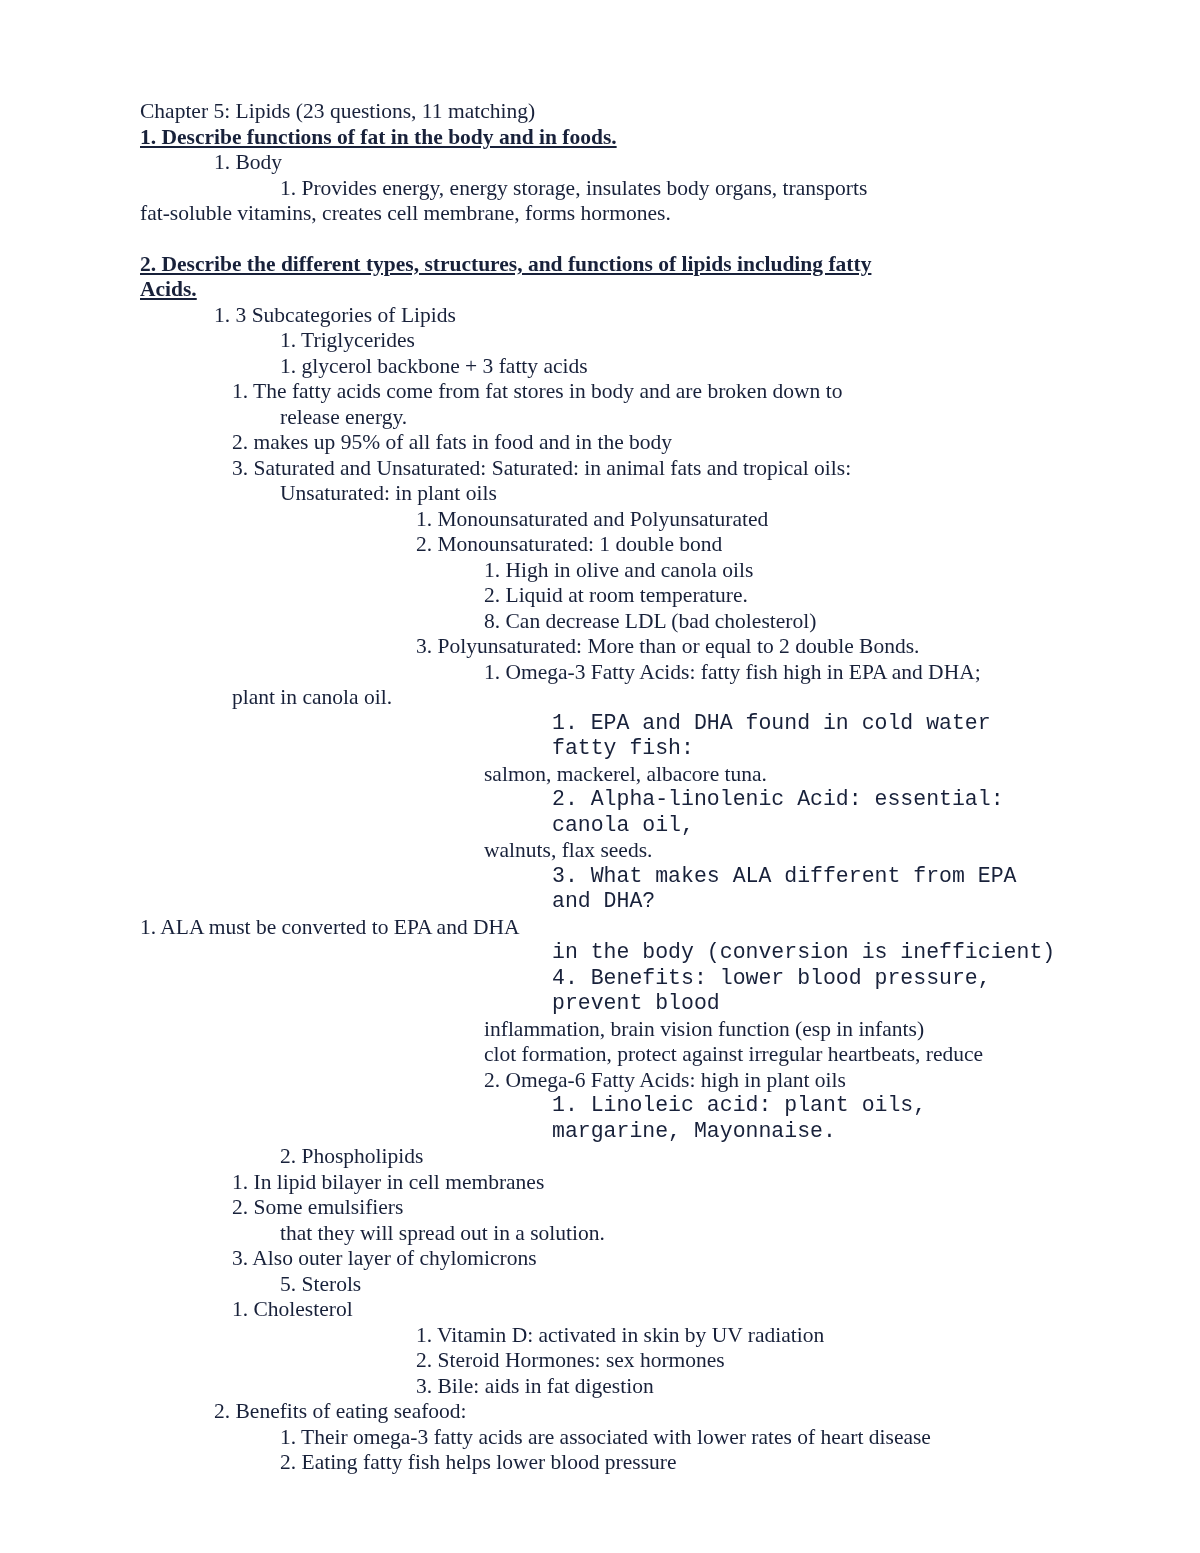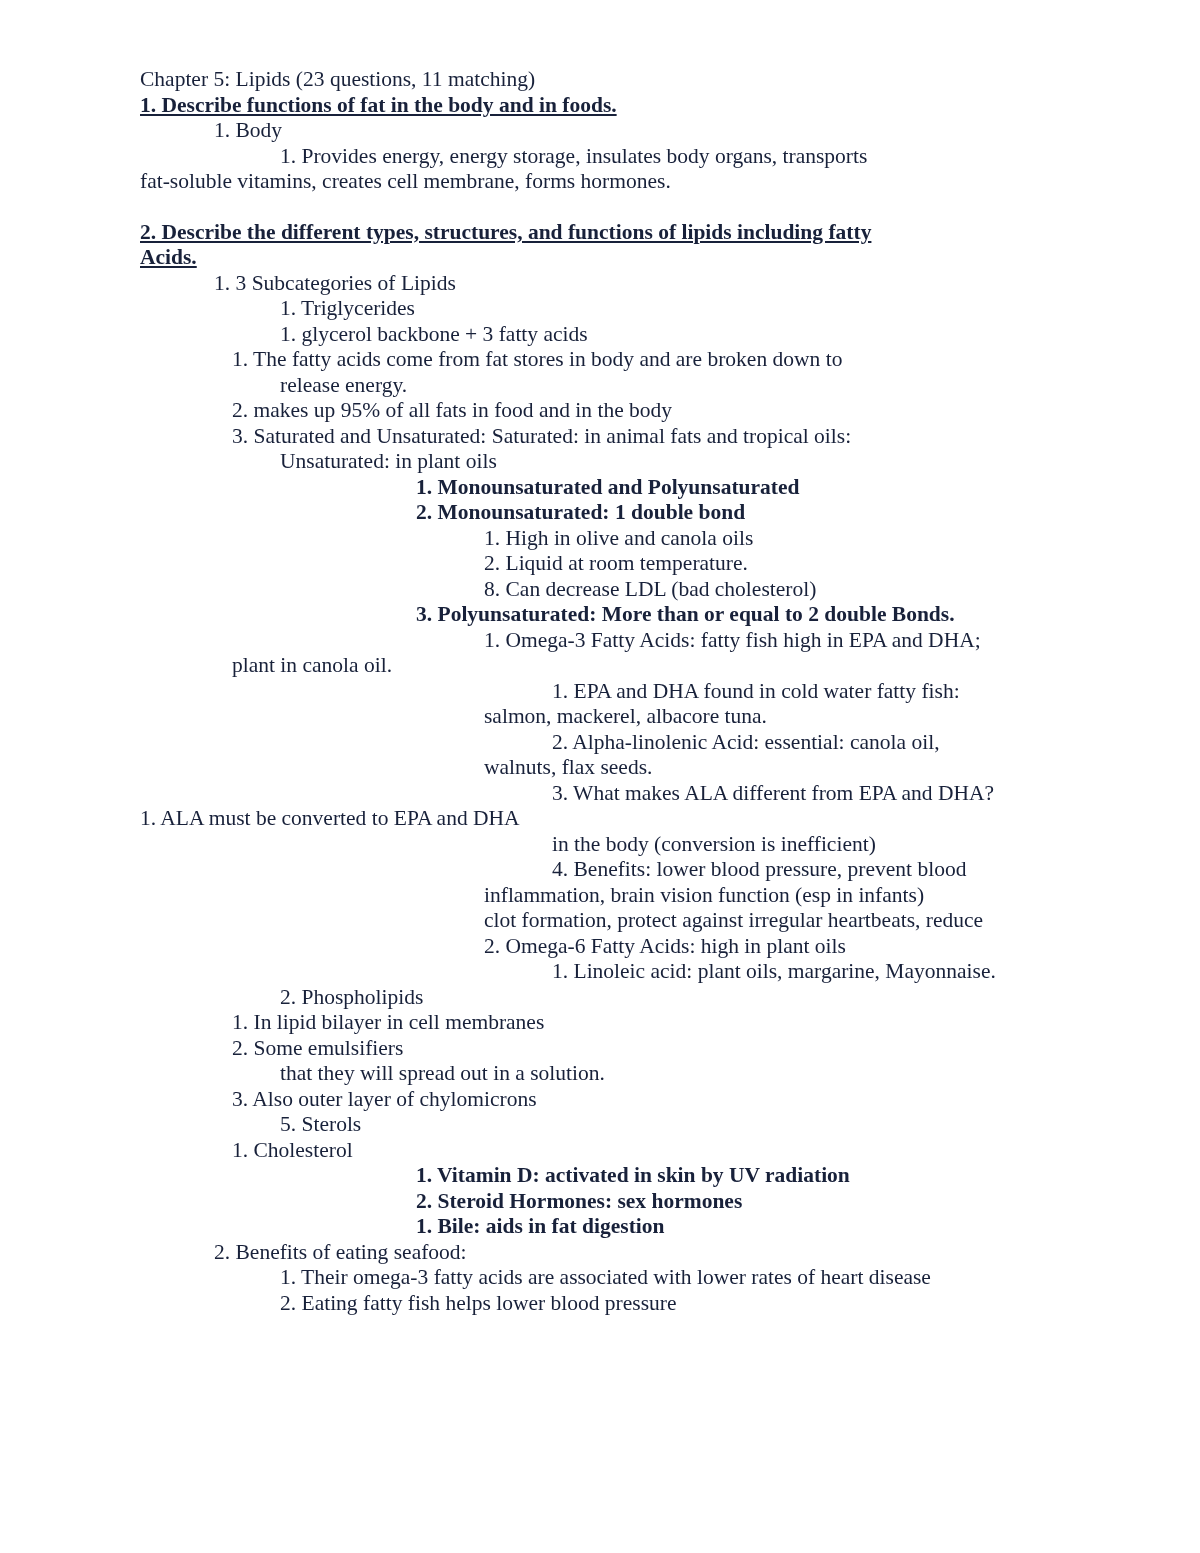--- a/index.html
+++ b/index.html
@@ -11,21 +11,21 @@
     width: 1200px;
     height: 1553px;
     font-family: "Liberation Serif", serif;
     color: #1a1a2e;
   }
   .page {
     position: relative;
     width: 1200px;
     height: 1553px;
     box-sizing: border-box;
-    padding: 67px 140px 0 140px;
+    padding: 99px 140px 0 140px;
   }
   .doc {
     font-size: 21.5px;
     line-height: 25.5px;
     color: #18213a;
   }
   .line {
     white-space: pre-wrap;
     min-height: 25.5px;
   }
@@ -36,23 +36,23 @@
     font-weight: bold;
   }
   .spacer {
     height: 25px;
   }
   
   .i0 { margin-left: 0; }
   .i1 { margin-left: 74px; }
   .i2 { margin-left: 140px; }
   .i3 { margin-left: 92px; }
-  .i4 { margin-left: 276px; font-weight: bold; }
+  .i4 { margin-left: 276px; }
   .i5 { margin-left: 344px; }
-  .i6 { margin-left: 412px; }
+  .i6 { margin-left: 412px; font-family: Liberation Mono, monospace; }
   .i7 { }
 </style>
 </head>
 <body>
 
 <div class="page">
   <div class="doc">
 
     <div class="line i0">Chapter 5: Lipids (23 questions, 11 matching)</div>
 
@@ -97,19 +97,19 @@
     <div class="line i6">1. Linoleic acid: plant oils, margarine, Mayonnaise.</div>
     <div class="line i2">2. Phospholipids</div>
     <div class="line i3">1. In lipid bilayer in cell membranes</div>
     <div class="line i3">2. Some emulsifiers</div>
     <div class="line i2">that they will spread out in a solution.</div>
     <div class="line i3">3. Also outer layer of chylomicrons</div>
     <div class="line i2">5. Sterols</div>
     <div class="line i3">1. Cholesterol</div>
     <div class="line i4">1. Vitamin D: activated in skin by UV radiation</div>
     <div class="line i4">2. Steroid Hormones: sex hormones</div>
-    <div class="line i4">1. Bile: aids in fat digestion</div>
+    <div class="line i4">3. Bile: aids in fat digestion</div>
     <div class="line i1">2. Benefits of eating seafood:</div>
     <div class="line i2">1. Their omega-3 fatty acids are associated with lower rates of heart disease</div>
     <div class="line i2">2. Eating fatty fish helps lower blood pressure</div>
 
   </div>
 </div>
 
 </body></html>

